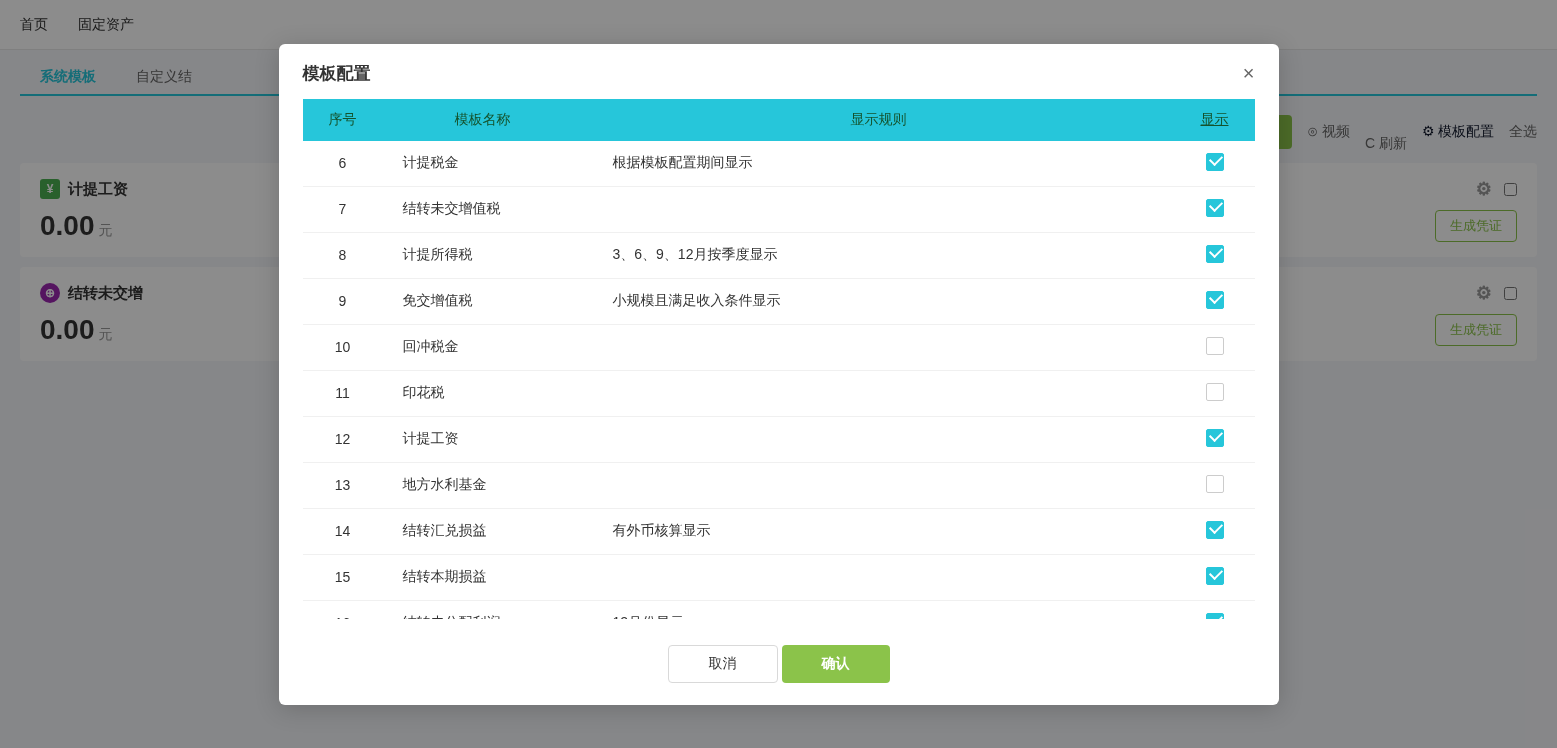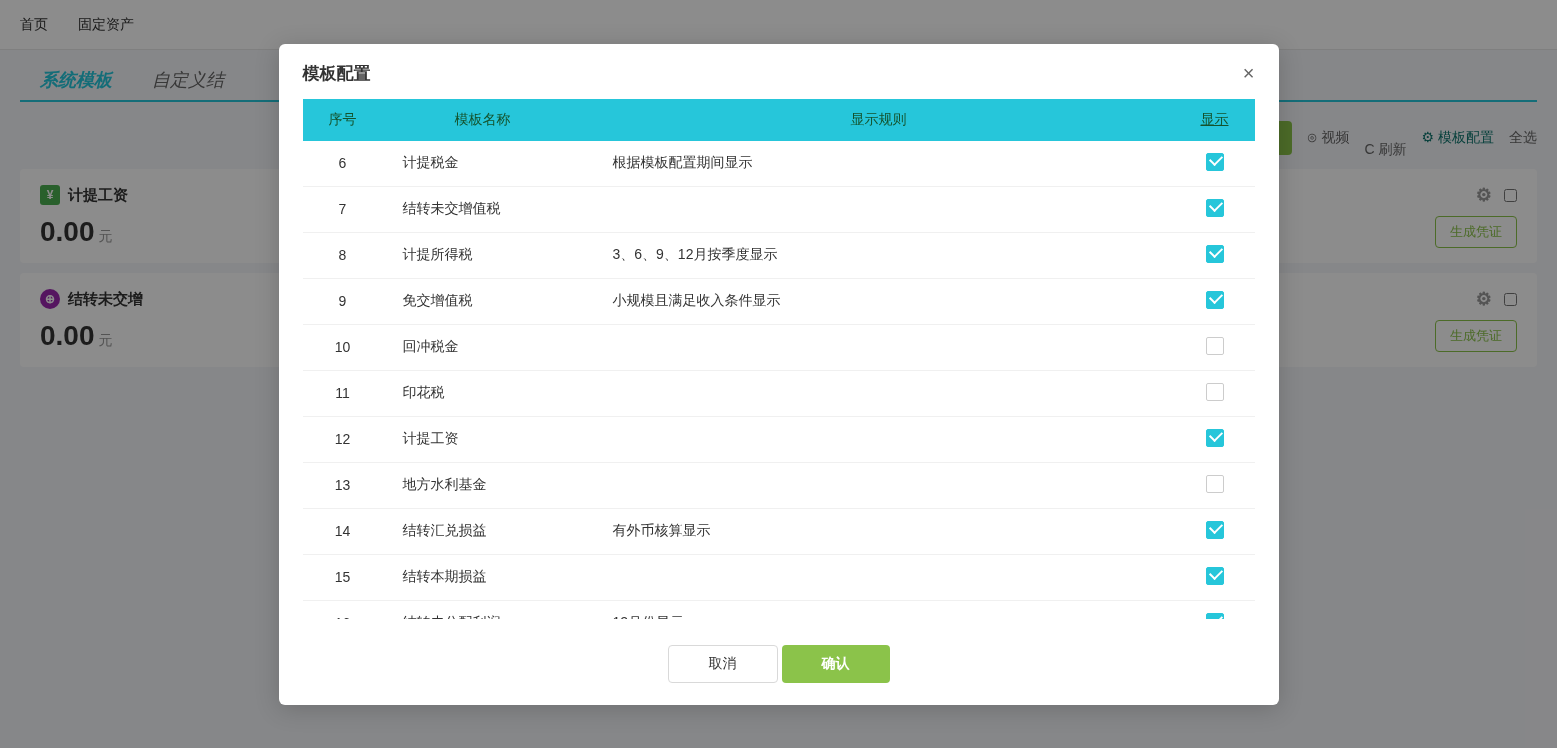--- a/index.html
+++ b/index.html
@@ -40,22 +40,21 @@
       display: flex;
       gap: 0;
       border-bottom: 2px solid #26c6da;
       margin-bottom: 10px;
     }
 
     .tab-item {
       padding: 8px 20px;
       cursor: pointer;
       color: #666;
-      font-size: 18px;
-      font-style: italic;
+      font-size: 14px;
     }
 
     .tab-item.active {
       color: #26c6da;
       border-bottom: 2px solid #26c6da;
       margin-bottom: -2px;
       font-weight: bold;
     }
 
     .toolbar {
@@ -87,25 +86,26 @@
     .btn-refresh {
       color: #666;
       background: none;
       border: none;
       cursor: pointer;
       font-size: 14px;
       margin-top: 24px;
     }
 
     .btn-template-config {
-      color: #0f766e;
+      color: #0f172a;
       background: none;
       border: none;
       cursor: pointer;
       font-size: 14px;
+      font-family: Liberation Serif, serif;
     }
 
     .btn-select-all {
       color: #666;
       background: none;
       border: none;
       cursor: pointer;
       font-size: 14px;
     }
 

